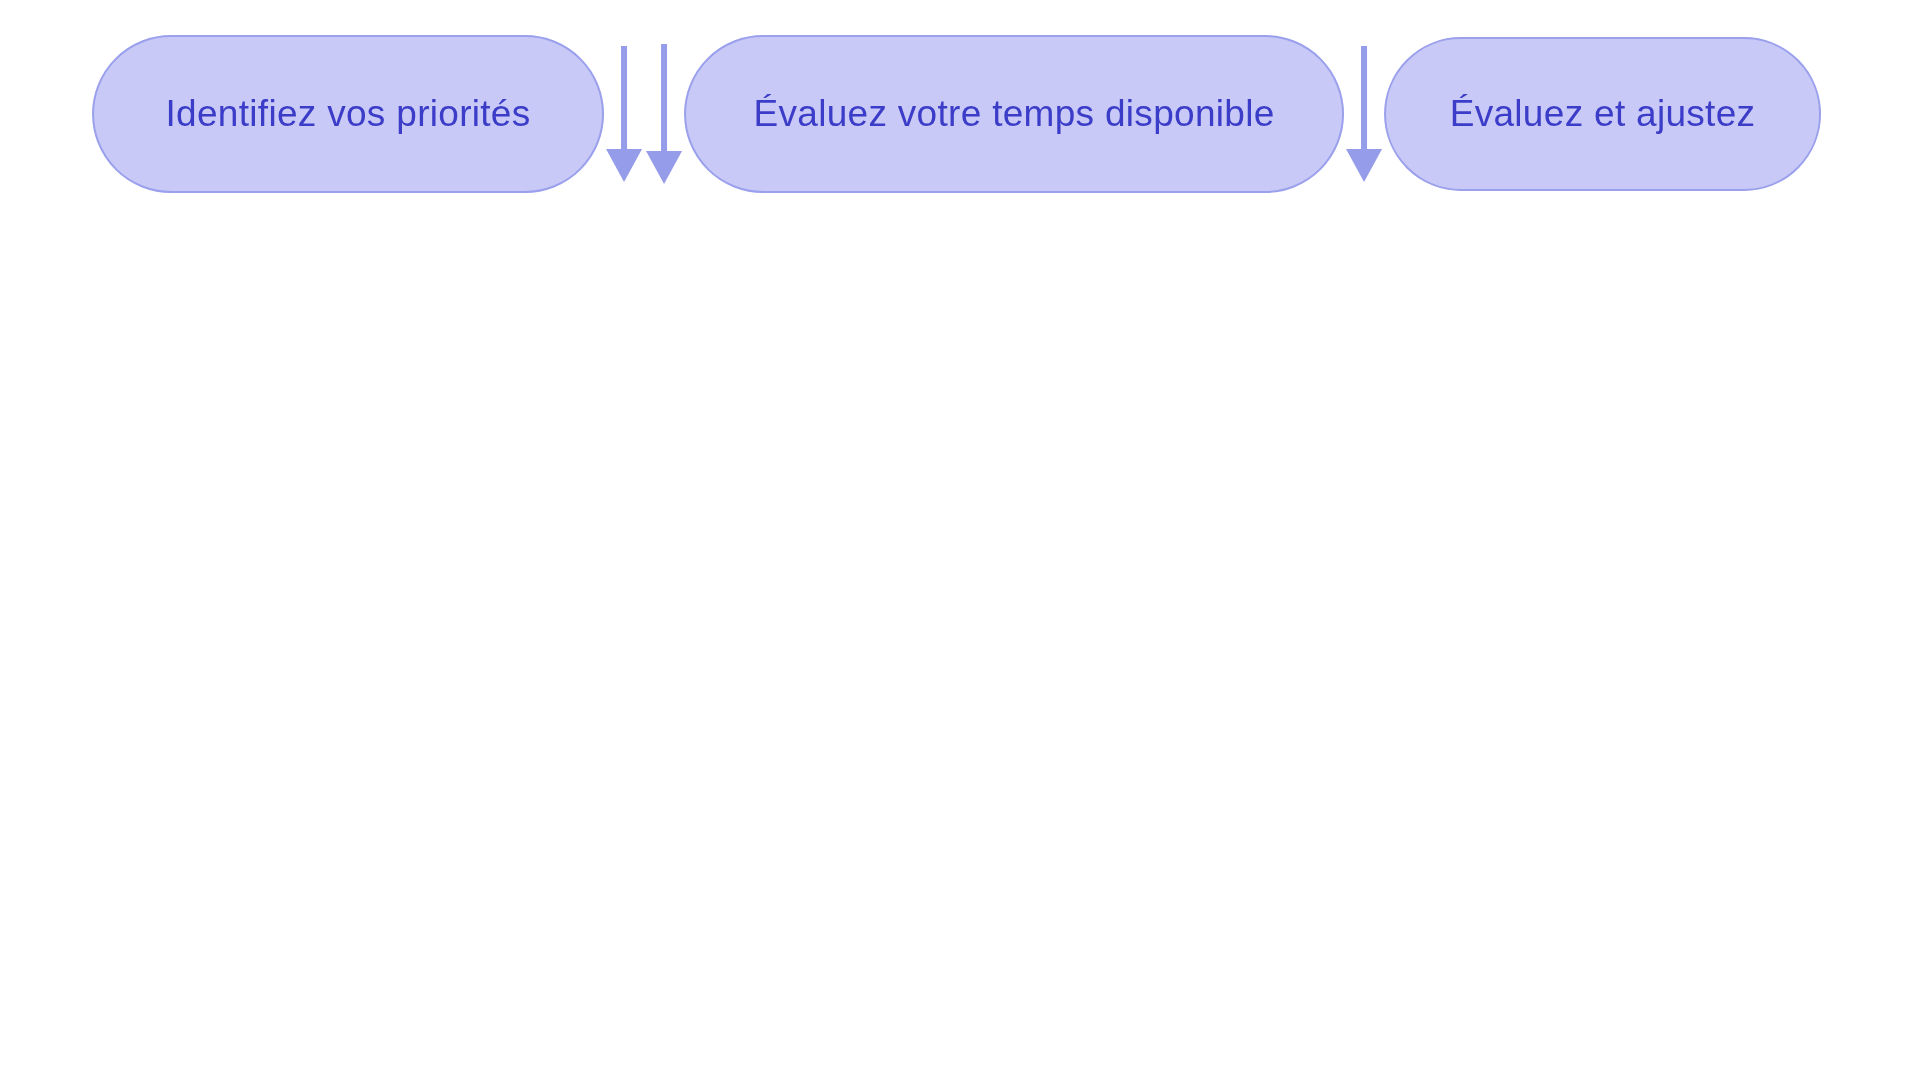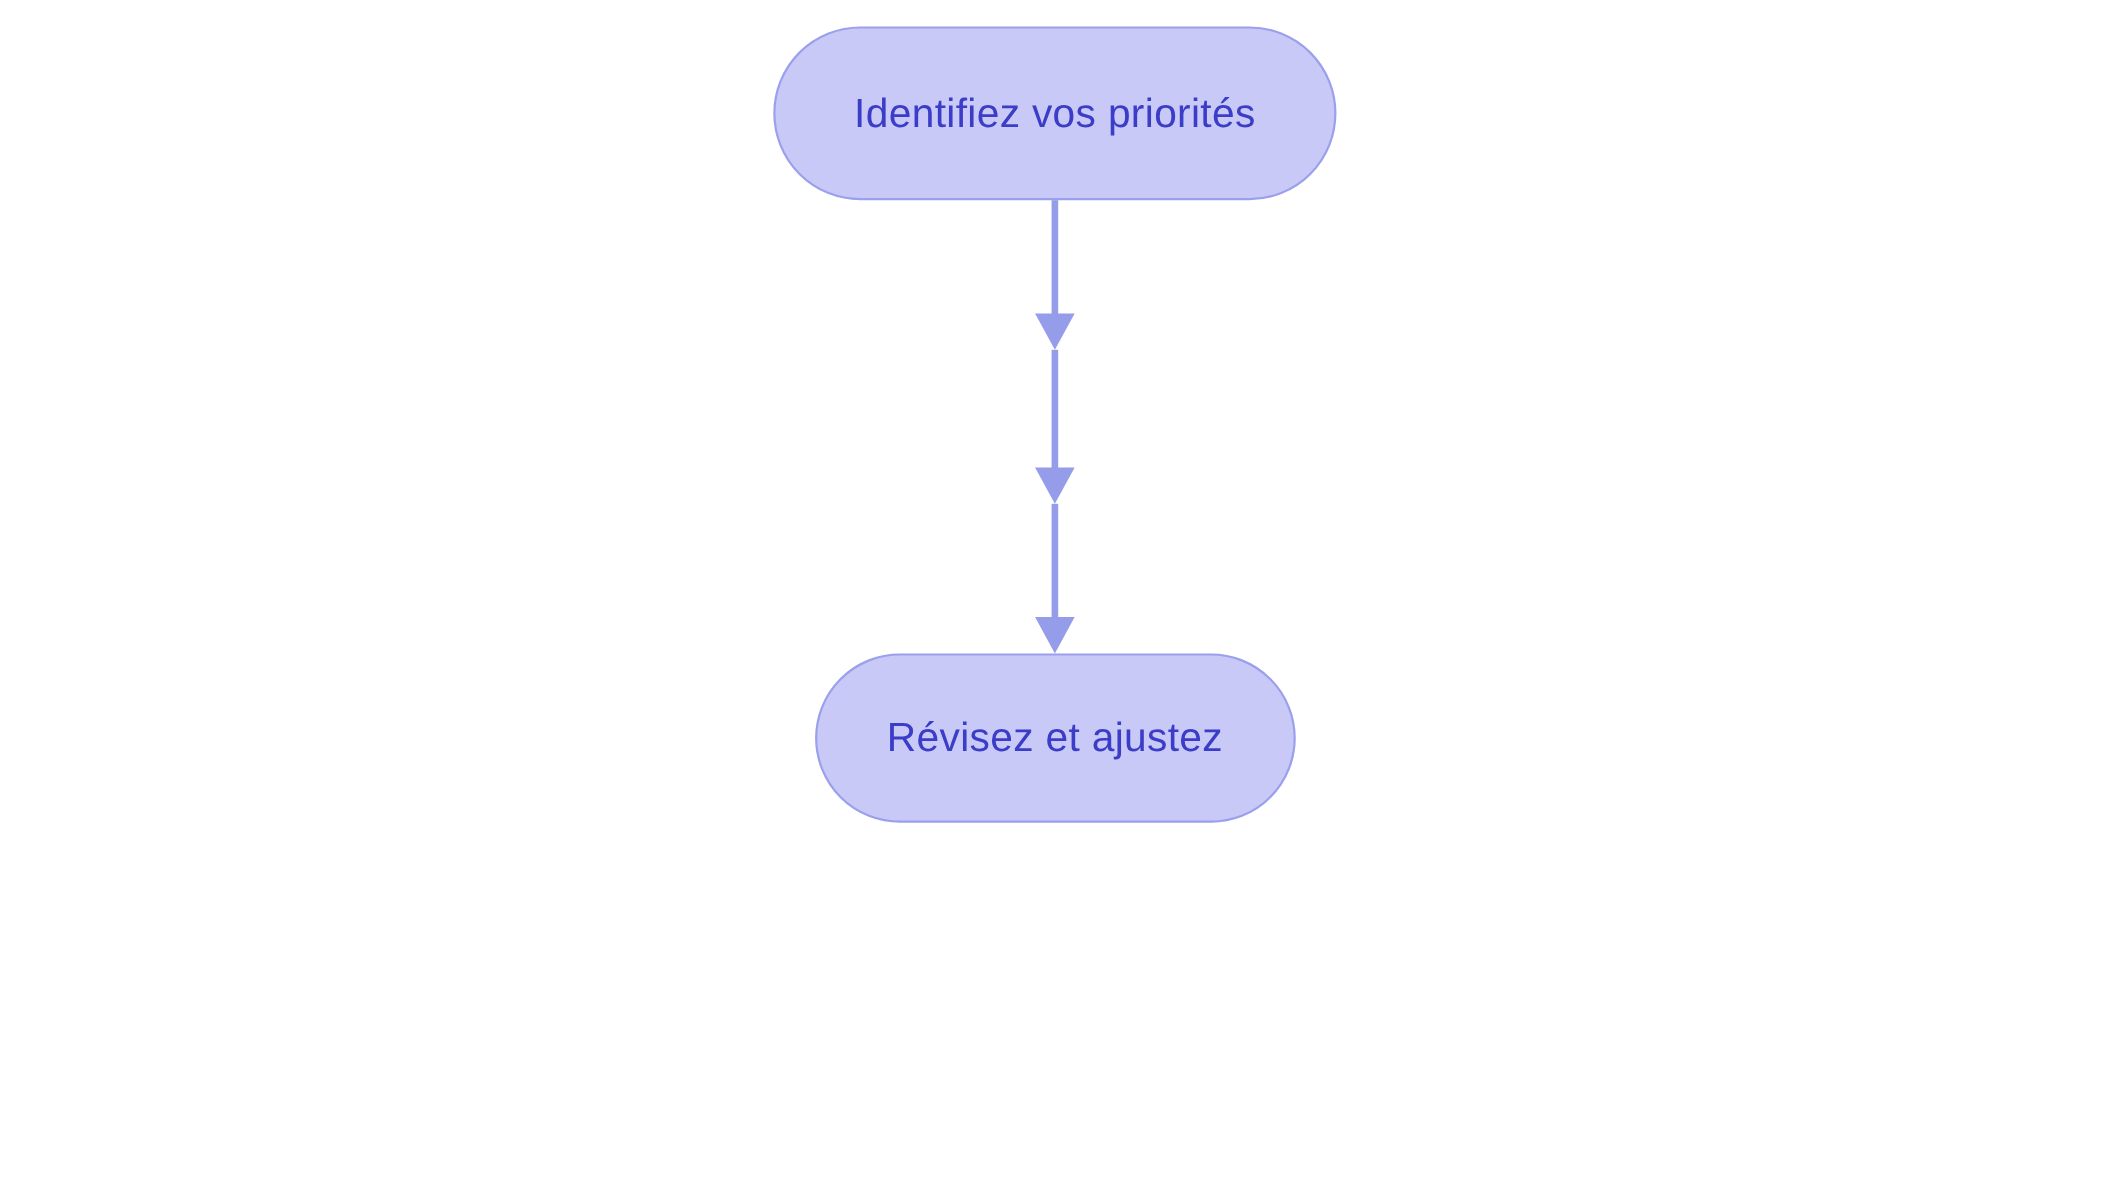--- a/index.html
+++ b/index.html
@@ -17,23 +17,22 @@
     height: 1083px;
     background: var(--background);
     overflow: hidden;
     font-family: "Liberation Sans", "DejaVu Sans", sans-serif;
   }
   .flow {
     position: absolute;
     left: 50%;
     top: 0;
     transform: translateX(-50.2%);
-    padding-top: 24px;
+    padding-top: 35px;
     display: flex;
-    flex-direction: column;
     align-items: center;
   }
   .node {
     height: 158px;
     border: 2px solid var(--node-border);
     background: var(--node-fill);
     border-radius: 80px;
     display: flex;
     align-items: center;
     justify-content: center;
@@ -94,24 +93,27 @@
       <div class="shaft"></div>
       <div class="head"></div>
     </div>
 
 
     <div class="connector c1">
       <div class="shaft"></div>
       <div class="head"></div>
     </div>
 
+    <div class="node n2">
+      <span class="node-label">Évaluez votre temps disponible</span>
+    </div>
 
     <div class="connector c2">
       <div class="shaft"></div>
       <div class="head"></div>
     </div>
 
     <div class="node n3">
-      <span class="node-label">Révisez et ajustez</span>
+      <span class="node-label">Évaluez et ajustez</span>
     </div>
 
   </div>
 </div>
 
 </body></html>

